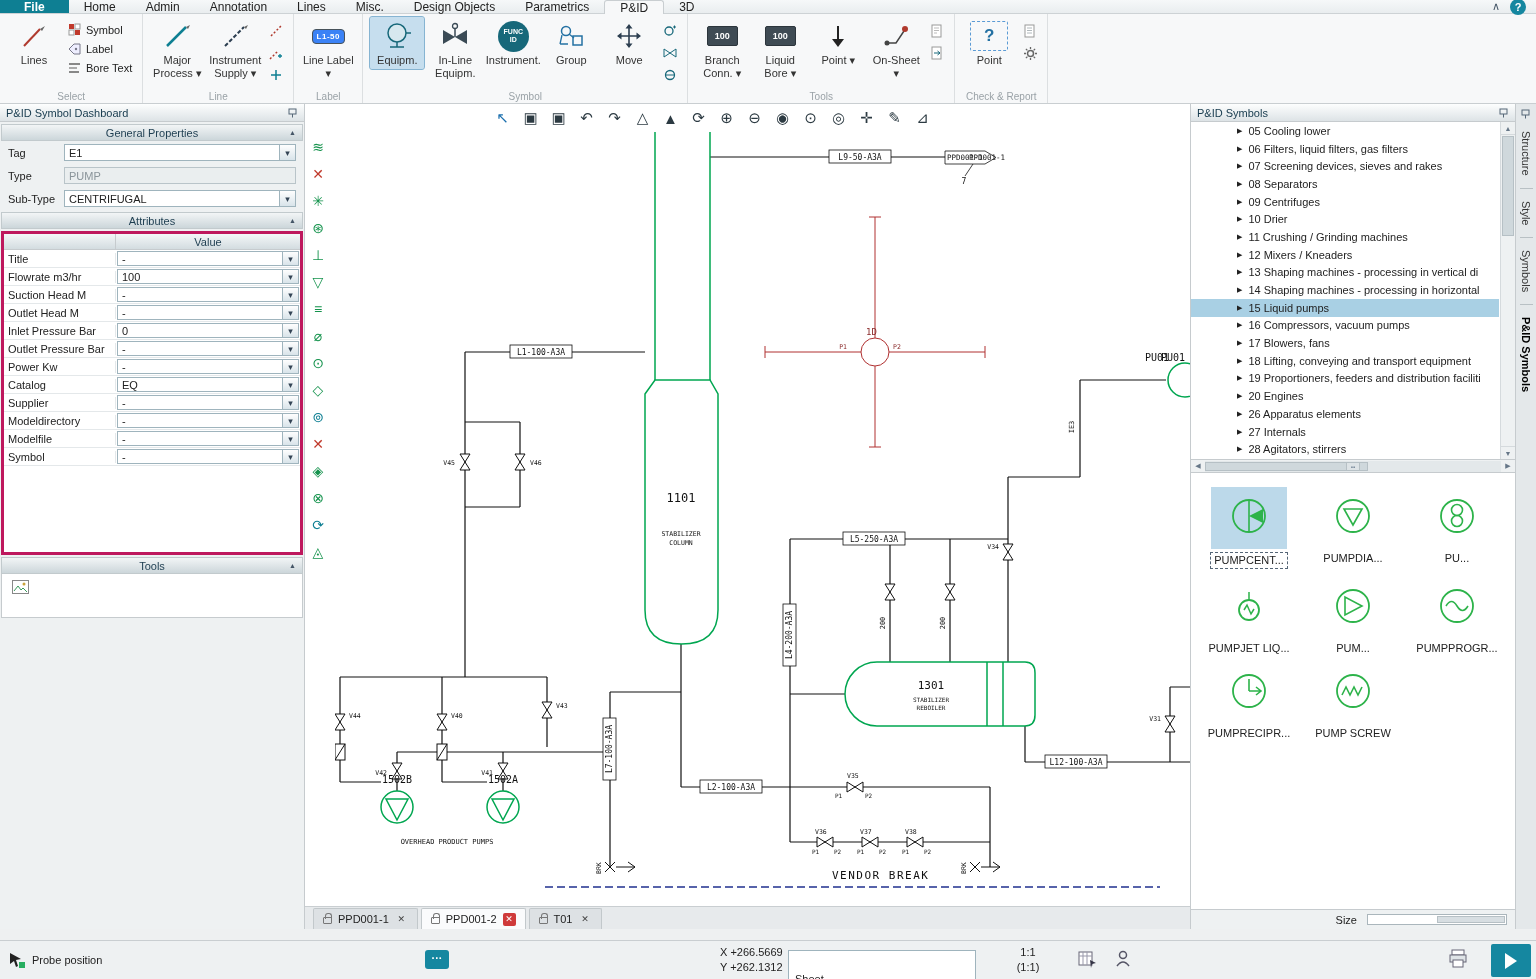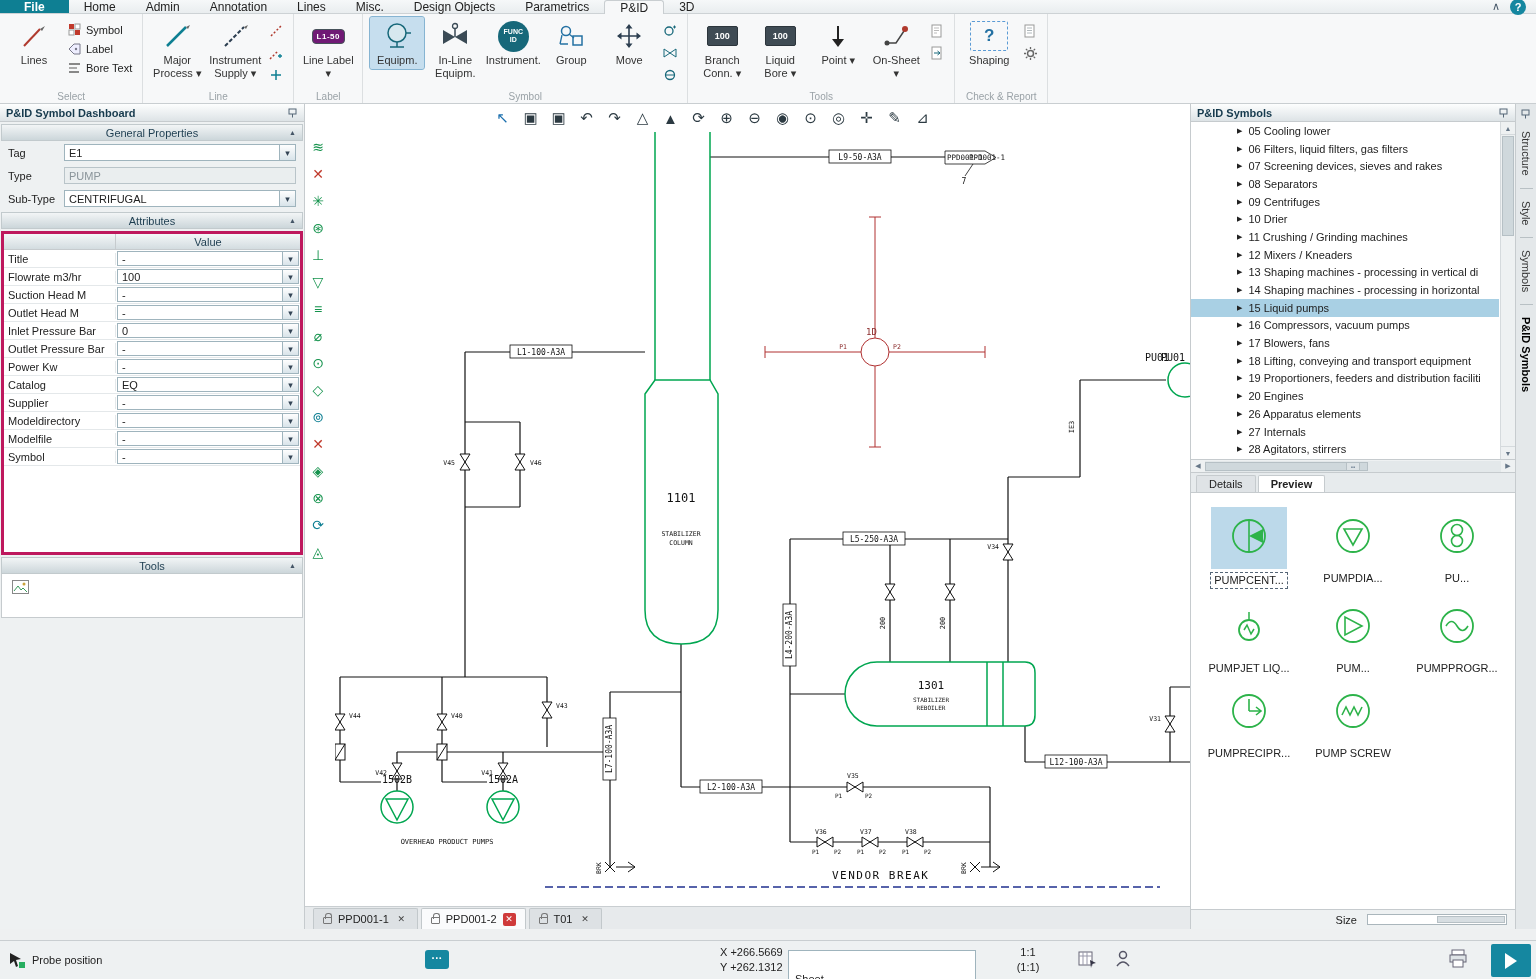--- a/index.html
+++ b/index.html
@@ -19,32 +19,32 @@
   .ribbon{height:90px;background:#f7f8f9;border-bottom:1px solid #c9ced1;display:flex}
   .rgroup{position:relative;border-right:1px solid #dcdfe1;padding:3px 7px 15px;display:flex;gap:4px;align-items:flex-start}
   .rglabel{position:absolute;bottom:1px;left:0;right:0;text-align:center;font-size:10px;color:#9aa2a7;white-space:nowrap}
   .rbtn{width:54px;display:flex;flex-direction:column;align-items:center;gap:1px;padding:2px 1px;border-radius:2px}
   .rbtn.sel{background:#c6deee;outline:1px solid #86b4d2}
   .ric{height:34px;display:flex;align-items:center;justify-content:center}
   .rlb{font-size:11px;text-align:center;line-height:1.15;color:#333}
   .rcol{display:flex;flex-direction:column;gap:4px;padding-top:5px}
   .rsm{display:flex;align-items:center;gap:5px;font-size:11px;padding:1px 3px;white-space:nowrap}
   .rmini{width:20px;height:18px;display:flex;align-items:center;justify-content:center}
-  .badge{background:#701a75;color:#fff;font-size:8px;font-weight:bold;padding:2px 4px;border-radius:4px;border:1px solid #47525a;letter-spacing:.5px}
+  .badge{background:#3b82f6;color:#fff;font-size:8px;font-weight:bold;padding:2px 4px;border-radius:4px;border:1px solid #47525a;letter-spacing:.5px}
   .badge100{background:#3f4b54;color:#fff;font-size:9px;font-weight:bold;padding:4px 7px;border-radius:2px;border:1px solid #2c353c}
   .funcid{width:31px;height:31px;border-radius:50%;background:#17687a;color:#fff;display:flex;flex-direction:column;align-items:center;justify-content:center;font-size:7px;font-weight:bold;line-height:1.1}
   .verifyic{width:38px;height:30px;border:1.5px dashed #5b9bd5;color:#2471a3;display:flex;align-items:center;justify-content:center;font-size:17px;font-weight:bold;border-radius:2px}
   .verifyic::after{content:"?"}
 
   
   .main{position:relative;height:825px;background:#fff}
 
   
   .leftpanel{position:absolute;left:0;top:0;width:305px;height:825px;background:#eef1f2;border-right:1px solid #c6cbce;display:flex;flex-direction:column}
-  .phead{height:18px;background:linear-gradient(#fdfefe,#dde3e6);border-bottom:1px solid #c6cbce;display:flex;align-items:center;padding:0 6px;font-weight:bold;color:#163a4d;font-size:11px}
+  .phead{height:18px;background:linear-gradient(#fdfefe,#dde3e6);border-bottom:1px solid #c6cbce;display:flex;align-items:center;padding:0 6px;font-weight:normal;color:#163a4d;font-size:11px}
   .pin{margin-left:auto;display:flex;align-items:center}
   .sechead{height:17px;background:linear-gradient(#f2f5f6,#ccd6da);border:1px solid #c2cacd;display:flex;align-items:center;justify-content:center;font-size:11px;color:#1d3d50;position:relative;margin:2px 1px 0}
   .sechead::after{content:"▲";position:absolute;right:6px;font-size:7px;color:#456}
   .formrow{display:flex;align-items:center;height:23px;padding:0 8px;}
   .formrow label{width:56px;font-size:11px}
   .combo{flex:1;height:17px;background:#fff;border:1px solid #9fb4bd;display:flex;align-items:center;padding:0 18px 0 4px;font-size:11px;position:relative;overflow:hidden}
   .combo::after{content:"▾";position:absolute;right:0;top:0;bottom:0;width:15px;background:linear-gradient(#fefefe,#d9e4ea);border-left:1px solid #9fb4bd;display:flex;align-items:center;justify-content:center;font-size:9px;color:#345}
   .inputro{flex:1;height:17px;background:#eaeeef;border:1px solid #b9c4c9;color:#8a949a;display:flex;align-items:center;padding:0 4px;font-size:11px}
   .attrbox{margin:2px 1px 0;background:#fff;border:3px solid #be185d}
   .attrhead{display:flex;height:16px;background:linear-gradient(#f4f7f8,#d3dce0);border-bottom:1px solid #c6cbce}
@@ -350,21 +350,21 @@
           </div>
       </div>
       <div class="rglabel">Tools</div>
     </div>
 
     <div class="rgroup">
       <div class="rbtn">
         <div class="ric">
             <span class="verifyic"></span>
           </div>
-        <div class="rlb">Shaping</div>
+        <div class="rlb">Point</div>
       </div>
       <div class="rcol">
         <div class="rmini">
             <svg width="14" height="14">
               <rect x="2" y="1" width="9" height="12" fill="#fff" stroke="#999"></rect>
               <path d="M4,4 h5 M4,6.5 h5 M4,9 h5" stroke="#b0b8bc"></path>
             </svg>
           </div>
         <div class="rmini">
             <svg width="15" height="15">
@@ -778,24 +778,20 @@
           <div class="sa b">▼</div>
         </div>
       </div>
       <div class="hsb">
         <span class="sa">◀</span>
         <div class="htrack">
             <div class="hthumb"></div>
           </div>
         <span class="hgrip"></span>
         <span class="sa">▶</span>
-      </div>
-      <div class="ptabs">
-        <div class="ptab">Details</div>
-        <div class="ptab active">Preview</div>
       </div>
       <div class="pgrid">
         <div class="pcell sel">
           <div class="icw">
               <svg width="48" height="48">
                 <circle cx="24" cy="22" r="16" fill="none" stroke="#2db34a" stroke-width="1.8"></circle>
                 <path d="M24,6 V38" stroke="#2db34a" stroke-width="1.6"></path>
                 <path d="M24,22 L38,15 V29 Z" fill="#2db34a"></path>
               </svg>
             </div>

